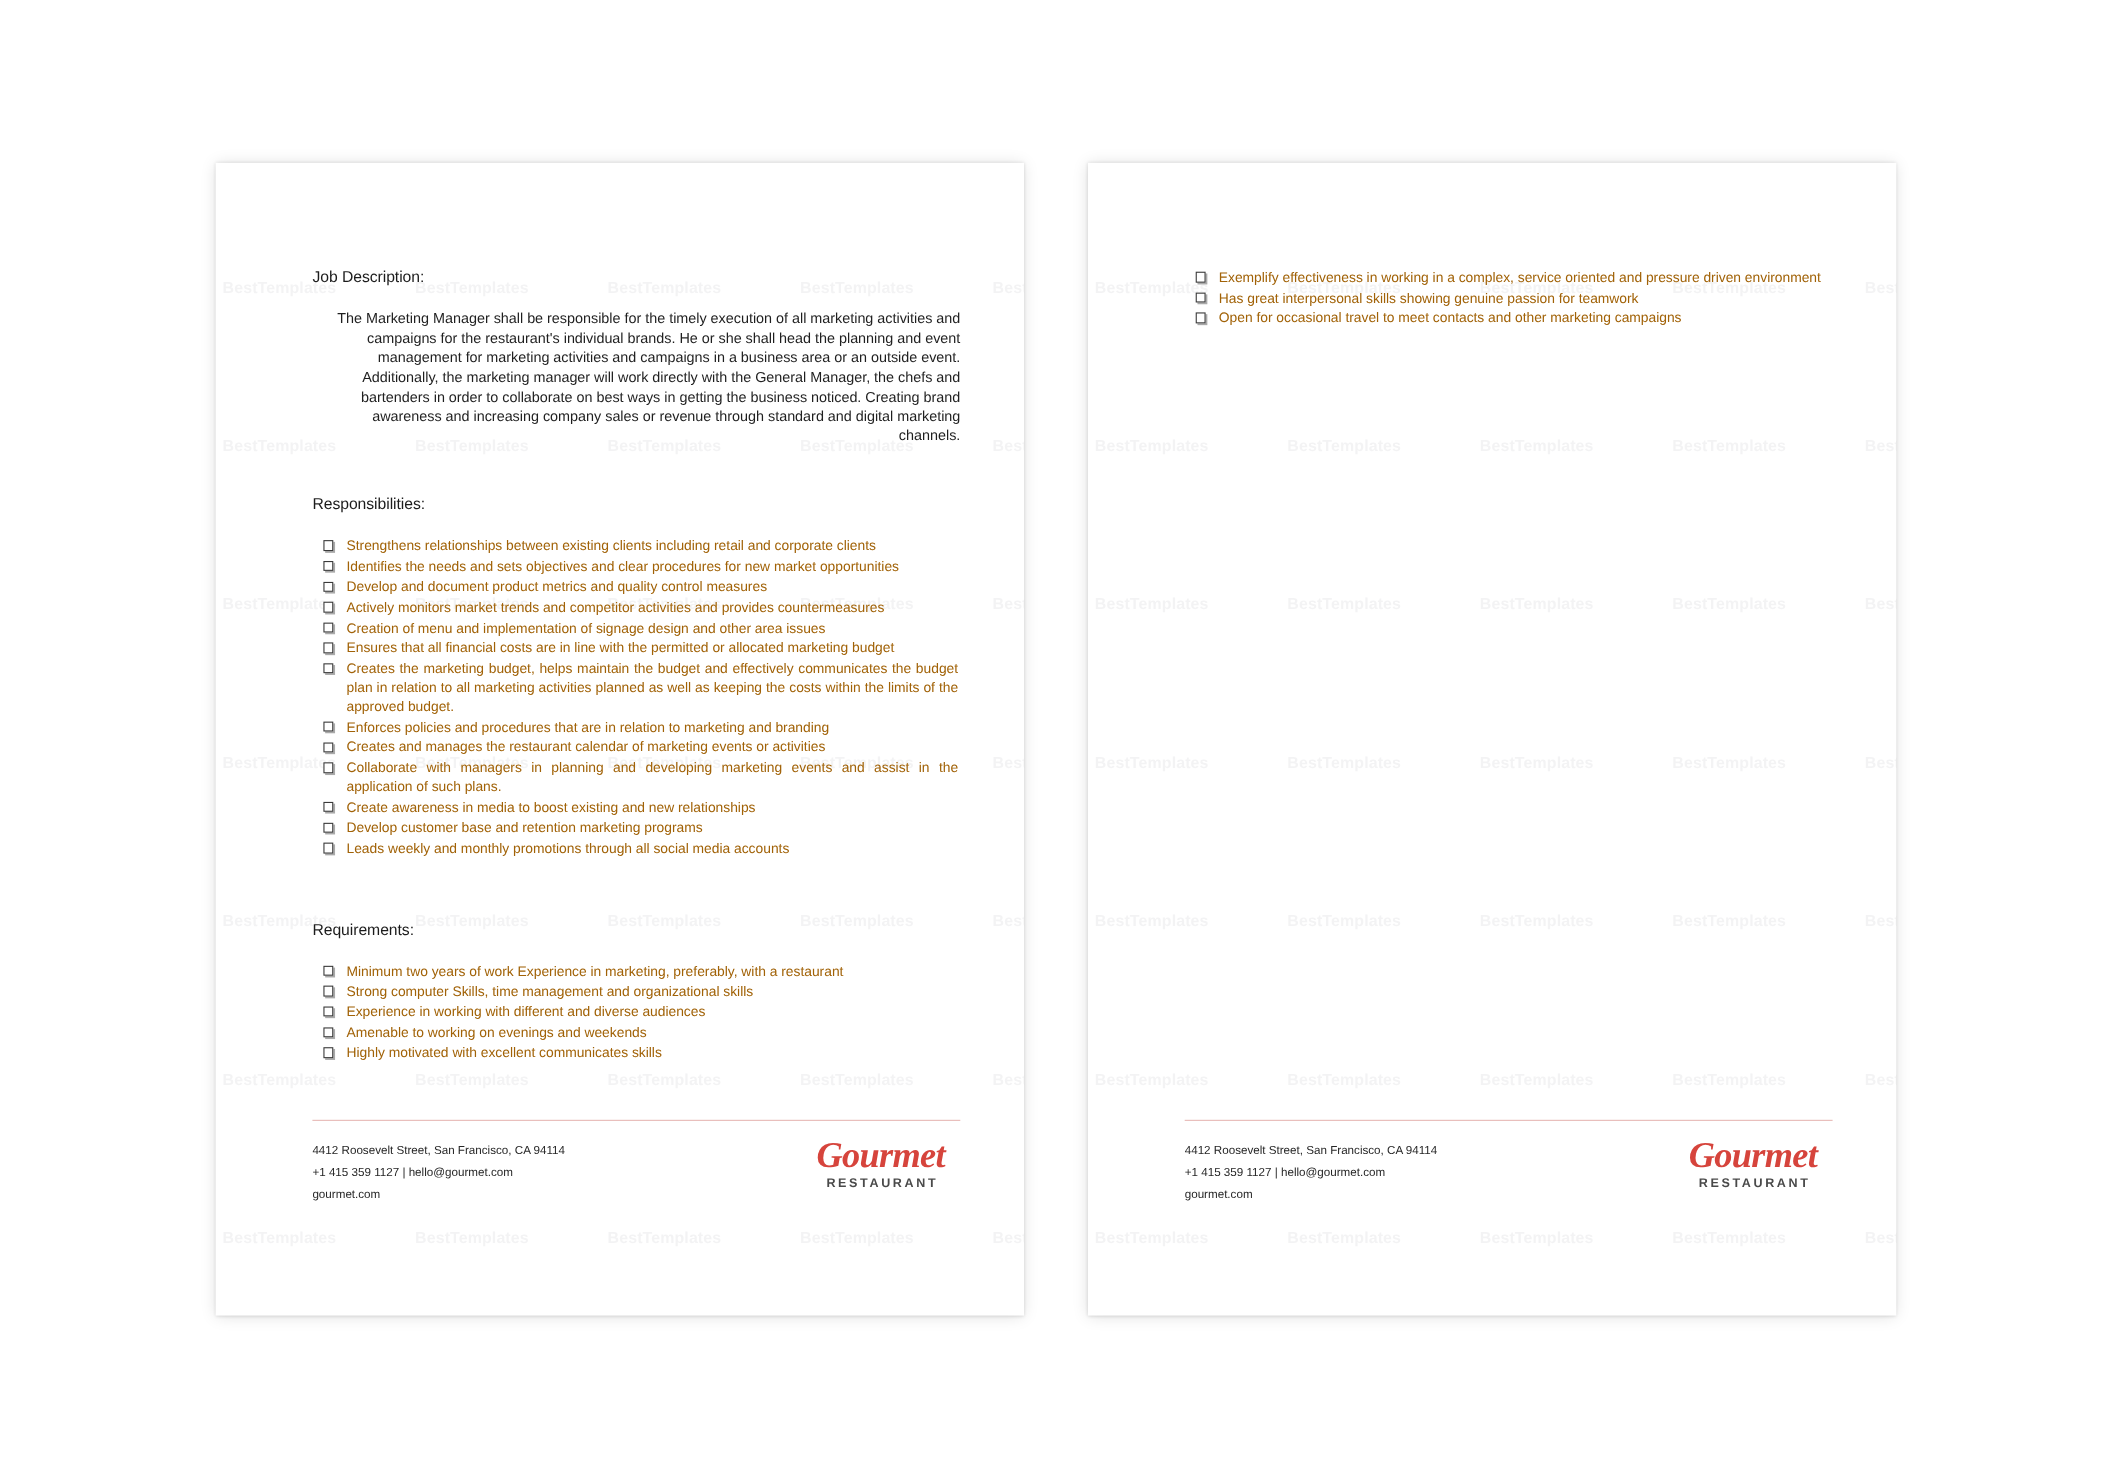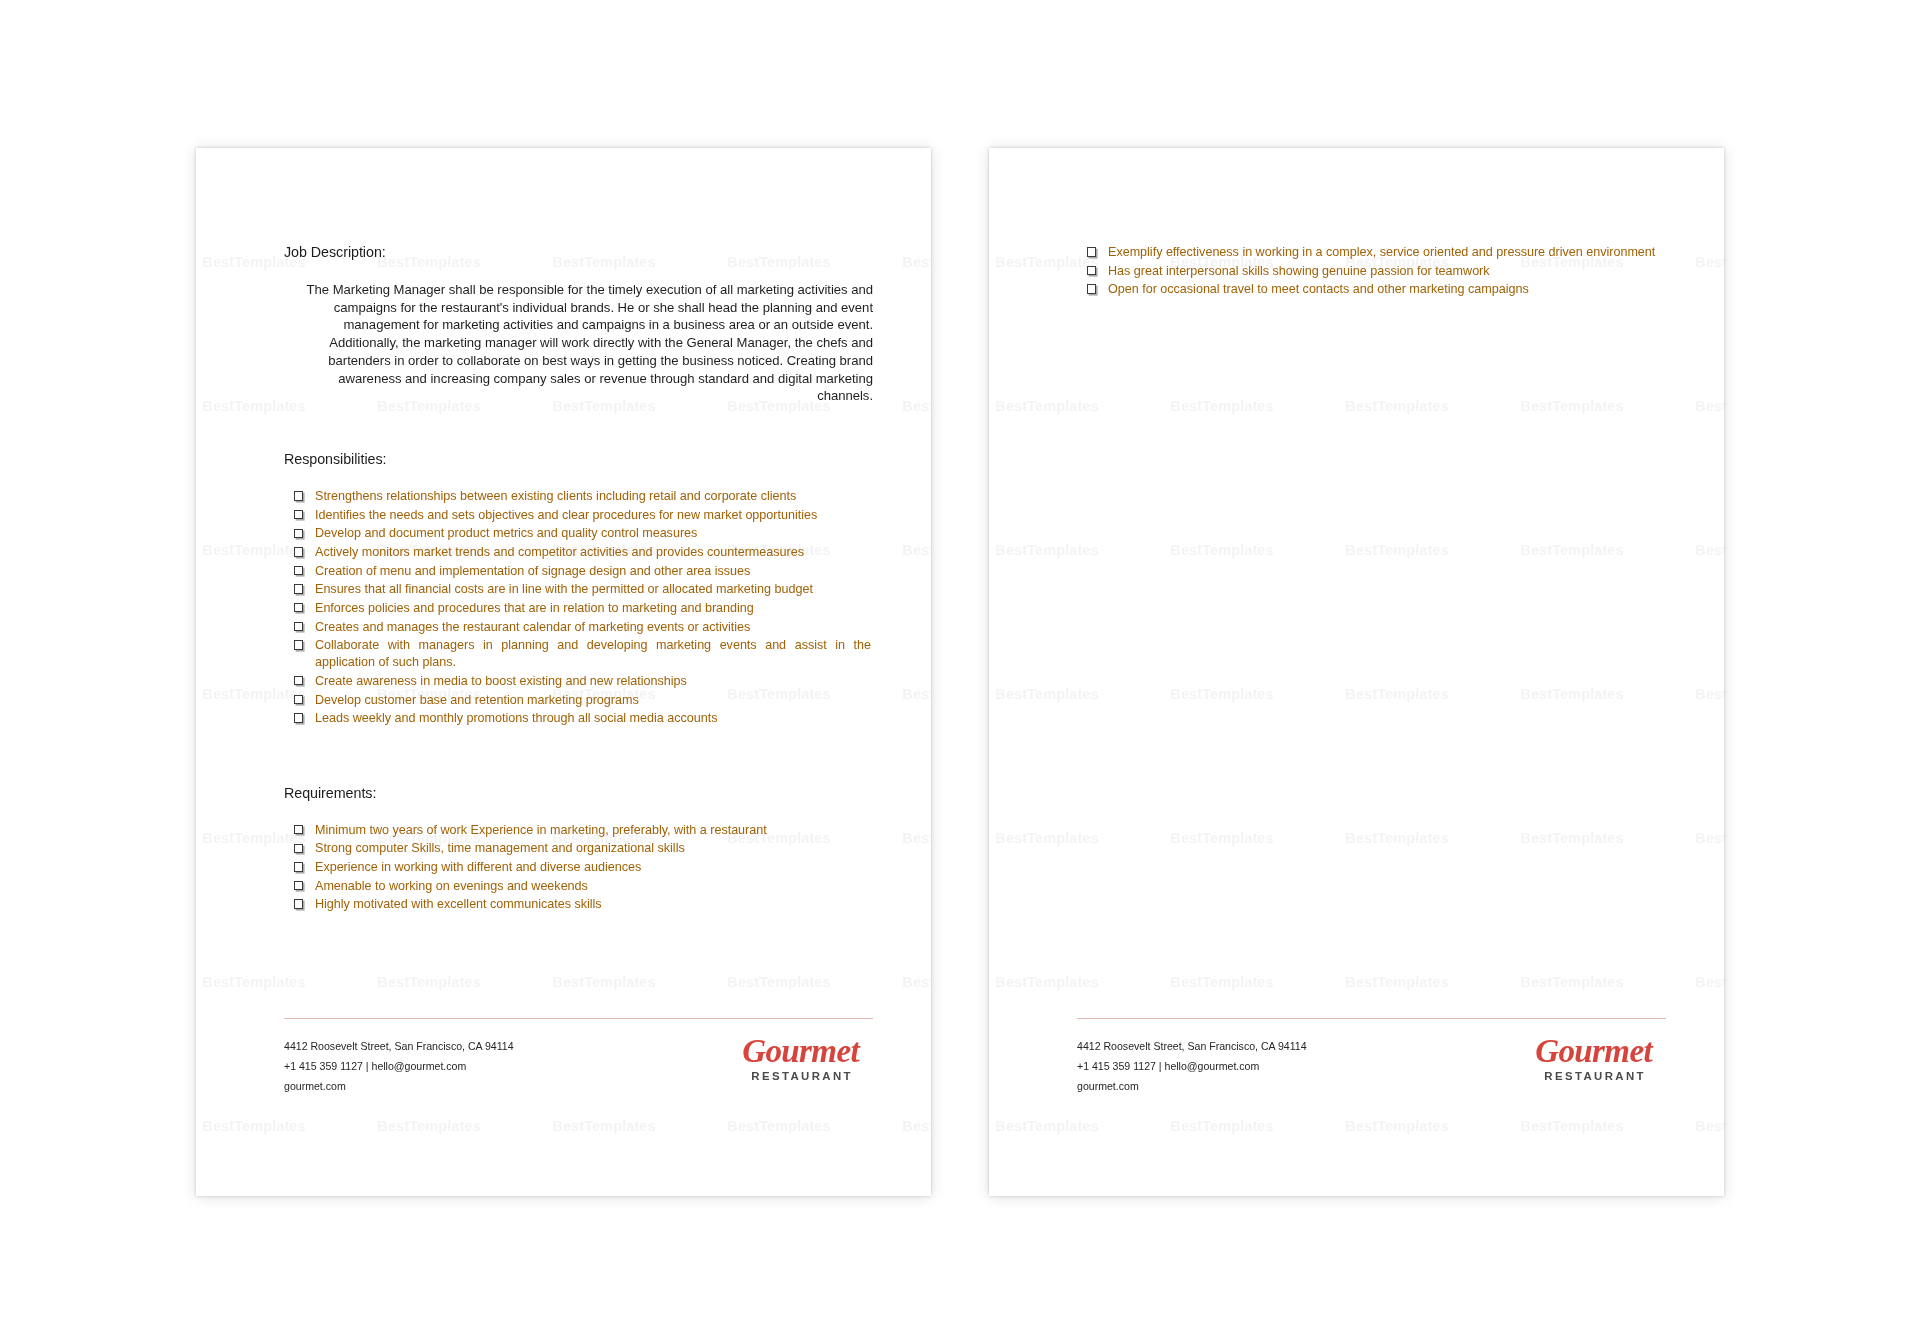--- a/index.html
+++ b/index.html
@@ -220,20 +220,21 @@
 
       <h2 class="section-title">Responsibilities:</h2>
 
       <ul class="checklist">
           <li>Strengthens relationships between existing clients including retail and corporate clients</li>
           <li>Identifies the needs and sets objectives and clear procedures for new market opportunities</li>
           <li>Develop and document product metrics and quality control measures</li>
           <li>Actively monitors market trends and competitor activities and provides countermeasures</li>
           <li>Creation of menu and implementation of signage design and other area issues</li>
           <li class="justified">Ensures that all financial costs are in line with the permitted or allocated marketing budget</li>
+          <li class="justified">Creates the marketing budget, helps maintain the budget and effectively communicates the budget plan in relation to all marketing activities planned as well as keeping the costs within the limits of the approved budget.</li>
           <li>Enforces policies and procedures that are in relation to marketing and branding</li>
           <li>Creates and manages the restaurant calendar of marketing events or activities</li>
           <li class="justified">Collaborate with managers in planning and developing marketing events and assist in the application of such plans.</li>
           <li>Create awareness in media to boost existing and new relationships</li>
           <li>Develop customer base and retention marketing programs</li>
           <li>Leads weekly and monthly promotions through all social media accounts</li>
         </ul>
 
       <div class="gap-xl"></div>
 

